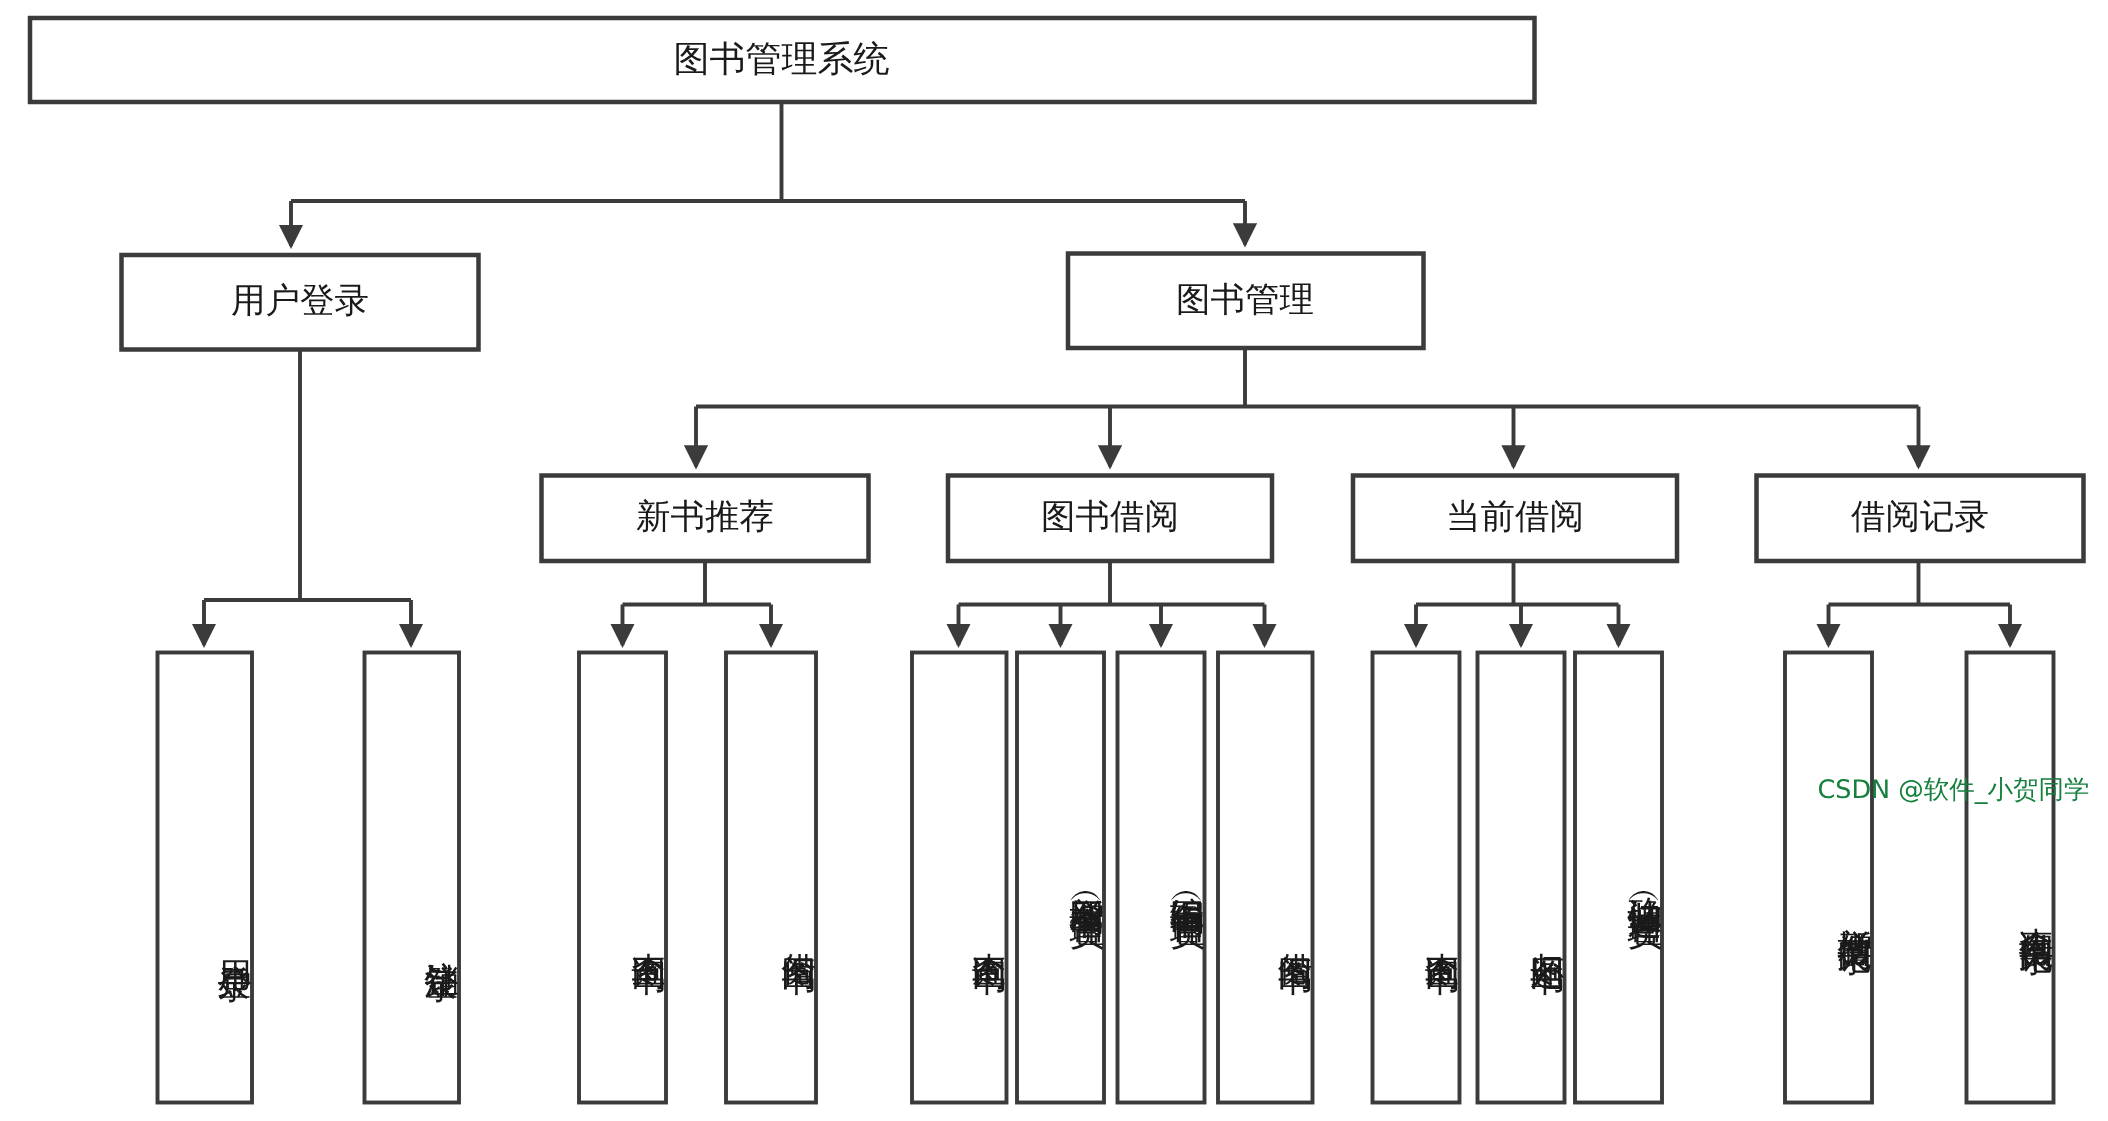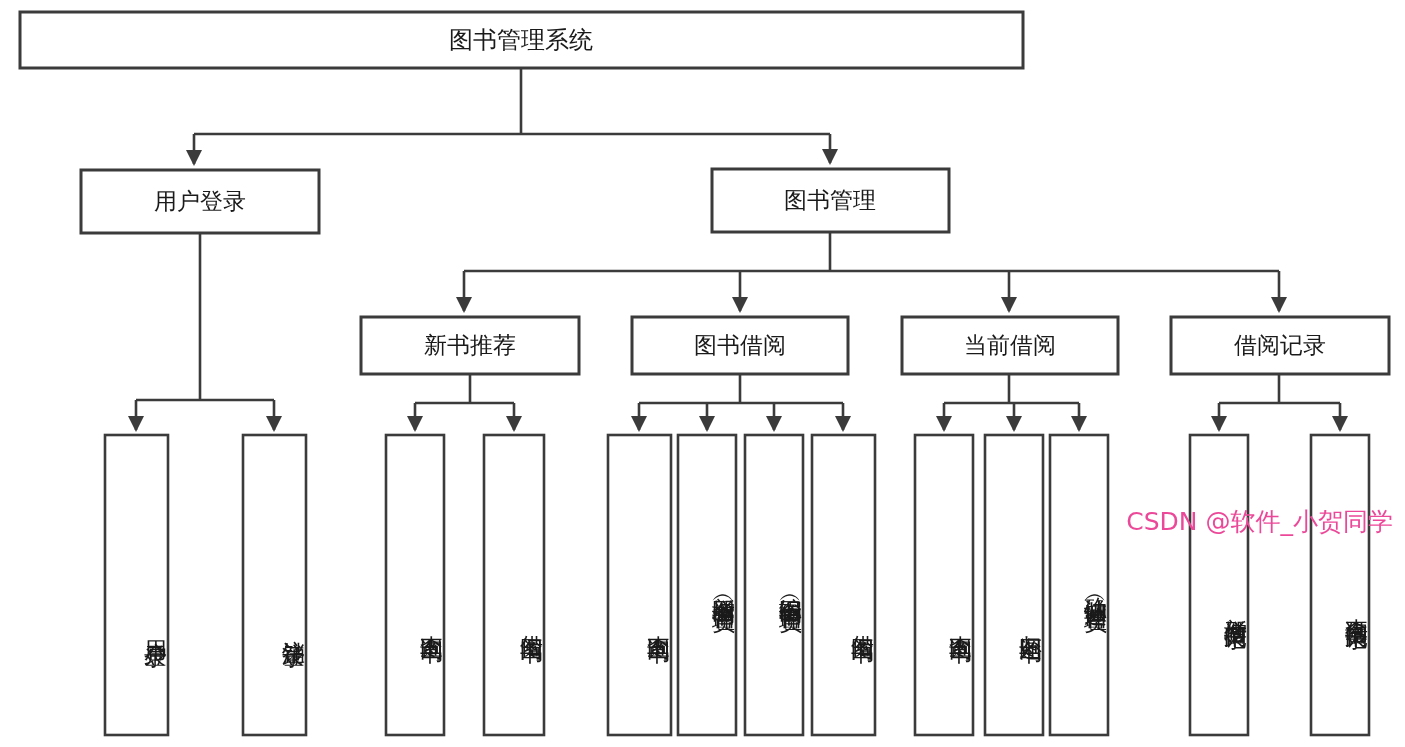--- a/index.html
+++ b/index.html
@@ -70,22 +70,22 @@
     display: flex;
     align-items: flex-start;
     justify-content: center;
     pointer-events: none;
   }
   .watermark {
     position: absolute;
     right: 12px;
     bottom: 4px;
     font-family: "DejaVu Sans", "Liberation Sans", sans-serif;
-    font-size: 25px;
-    color: #ec4899;
+    font-size: 17px;
+    color: #15803d;
     white-space: nowrap;
     text-align: right;
   }
 </style>
 </head>
 <body>
 
 <div id="diagram-root">
 
   <svg class="canvas" viewBox="0 0 1405 747">

